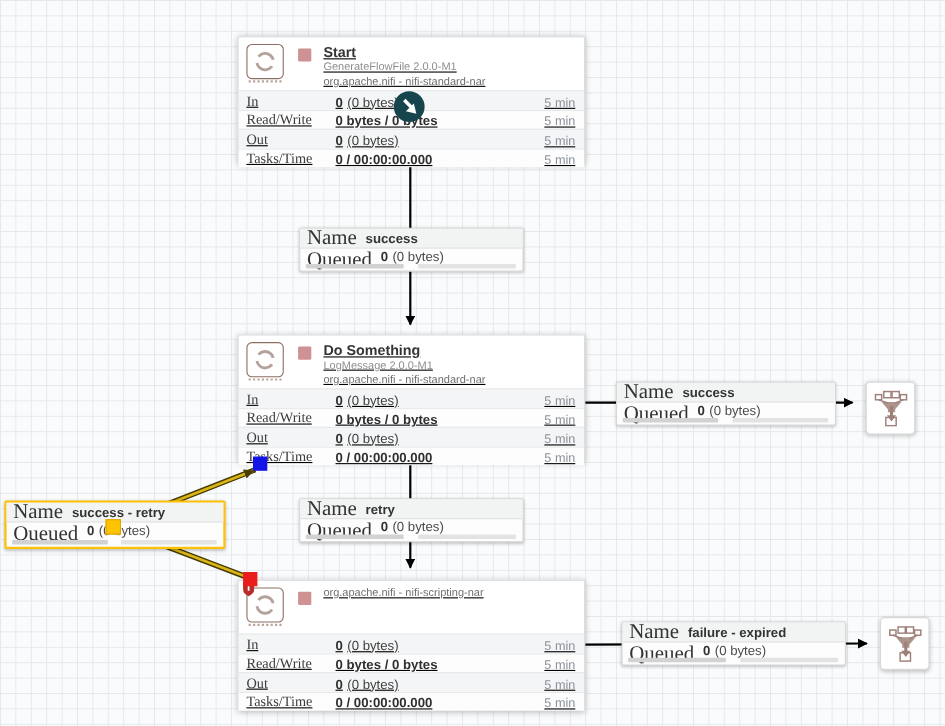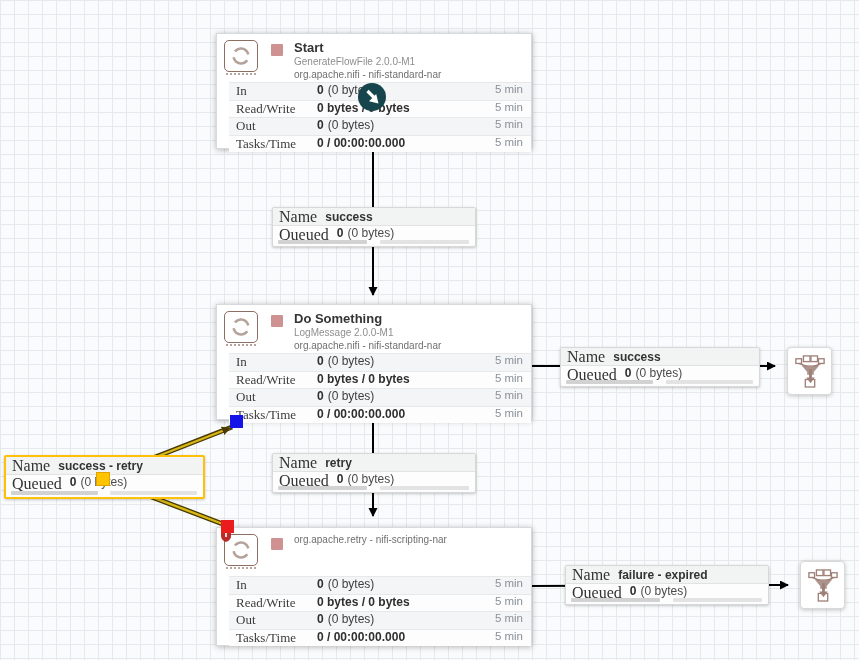--- a/index.html
+++ b/index.html
@@ -10,51 +10,51 @@
     background-image:
       linear-gradient(to right,#e5e9eb 1px,transparent 1px),
       linear-gradient(to bottom,#e5e9eb 1px,transparent 1px);
     background-size:14px 14px;
   }
   
   #wires{position:absolute;left:0;top:0;z-index:1;}
   
   .proc{
     position:absolute;width:314px;background:#fff;z-index:2;
-    border:1px solid #d7dadc;box-shadow:0 1px 6px rgba(0,0,0,.28);
+    border:1px solid #d7dadc;box-shadow:0 1px 6px rgba(0,0,0,.28);text-decoration:underline;
   }
   .proc-header{display:flex;align-items:flex-start;padding:6px 8px 4px 7px;height:38px;}
   .icon-box{
     position:relative;width:32px;height:30px;border:1px solid #8d6e63;border-radius:5px;
     background:#fff;flex:0 0 auto;display:flex;align-items:center;justify-content:center;
   }
   .icon-box .dots{position:absolute;left:1px;right:1px;bottom:-4px;border-bottom:2px dotted #b8a69e;}
   .state-sq{width:12px;height:12px;background:#cf9292;border-radius:1px;margin:4px 0 0 13px;flex:0 0 auto;}
   .titles{margin-left:11px;min-width:0;}
   .p-title{font-size:13px;font-weight:600;color:#343434;line-height:15px;}
   .p-type{font-size:10px;color:#8e8e8e;line-height:14px;}
   .p-bundle{font-size:10px;color:#6f6f6f;line-height:12px;}
   .stats{display:flex;flex-direction:column;}
-  .srow{display:flex;align-items:flex-start;height:16.5px;font-size:12px;border-top:1px solid #e7e8e9;margin-left:12px;}
+  .srow{display:flex;align-items:flex-end;height:16.5px;font-size:12px;border-top:1px solid #e7e8e9;}
   .srow:nth-child(odd){background:#f4f5f6;}
   .srow:nth-child(even){background:#fdfdfd;}
   .slabel{font-family:"Liberation Serif",serif;font-size:13px;color:#3c3c3c;width:81px;padding-left:7px;flex:0 0 auto;}
   .sval{font-weight:700;color:#2f2f2f;}
   .sextra{color:#3e3e3e;margin-left:4px;}
   .swin{margin-left:auto;padding-right:8px;color:#8a9199;font-size:11.5px;}
   .shield{position:absolute;left:-5px;top:-7px;}
   
   .clabel{
     position:absolute;background:#fdfdfd;border:1px solid #d8d8d8;border-radius:2px;
     box-shadow:0 1px 3px rgba(0,0,0,.22);z-index:2;
   }
   .clabel.selected{border:2px solid #ffc107;}
   .crow1{height:17px;background:#f2f3f3;border-bottom:1px solid #e2e2e2;display:flex;align-items:center;padding-left:6px;}
   .crow2{height:19px;display:flex;padding-left:6px;}
-  .cname,.cq{font-family:"Liberation Serif",serif;font-size:16px;color:#333;}
+  .cname,.cq{font-family:"Liberation Serif",serif;font-size:19px;color:#333;}
   .cnameval{font-size:12px;font-weight:700;color:#333;margin-left:8px;}
   .cqcount{font-size:12px;font-weight:700;color:#2f2f2f;margin-left:8px;}
   .cqsize{font-size:12px;color:#4a4a4a;margin-left:4px;}
   .bar{position:absolute;height:4px;bottom:2px;border-radius:1px;}
   .bar-l{left:5px;width:44%;background:#d2d2d2;}
   .bar-r{left:53%;width:44%;background:#e3e3e3;}
   
   .funnel{
     position:absolute;width:43px;height:46px;background:#fff;border:1px solid #d9d9d9;border-radius:4px;
     box-shadow:0 1px 4px rgba(0,0,0,.22);z-index:2;display:flex;align-items:center;justify-content:center;
@@ -189,21 +189,21 @@
         <circle cx="12" cy="12" r="7.5" fill="none" stroke="#b5a29a" stroke-width="2.6" stroke-dasharray="17 6" transform="rotate(40 12 12)"></circle>
       </svg>
       <div class="dots"></div>
       <svg class="shield" width="12" height="15" viewBox="0 0 12 15">
         <path d="M1,1 h10 v7 q0,4 -5,6 q-5,-2 -5,-6 Z" fill="#b92b27"></path>
         <path d="M6,3 v6" stroke="#fff" stroke-width="1.6"></path>
       </svg>
     </div>
     <div class="state-sq"></div>
     <div class="titles">
-      <div class="p-bundle">org.apache.retry - nifi-scripting-nar</div>
+      <div class="p-bundle">org.apache.nifi - nifi-scripting-nar</div>
     </div>
   </div>
   <div class="stats">
     <div class="srow">
       <span class="slabel">In</span>
       <span class="sval">0</span>
       <span class="sextra">(0 bytes)</span>
       <span class="swin">5 min</span>
     </div>
     <div class="srow">

